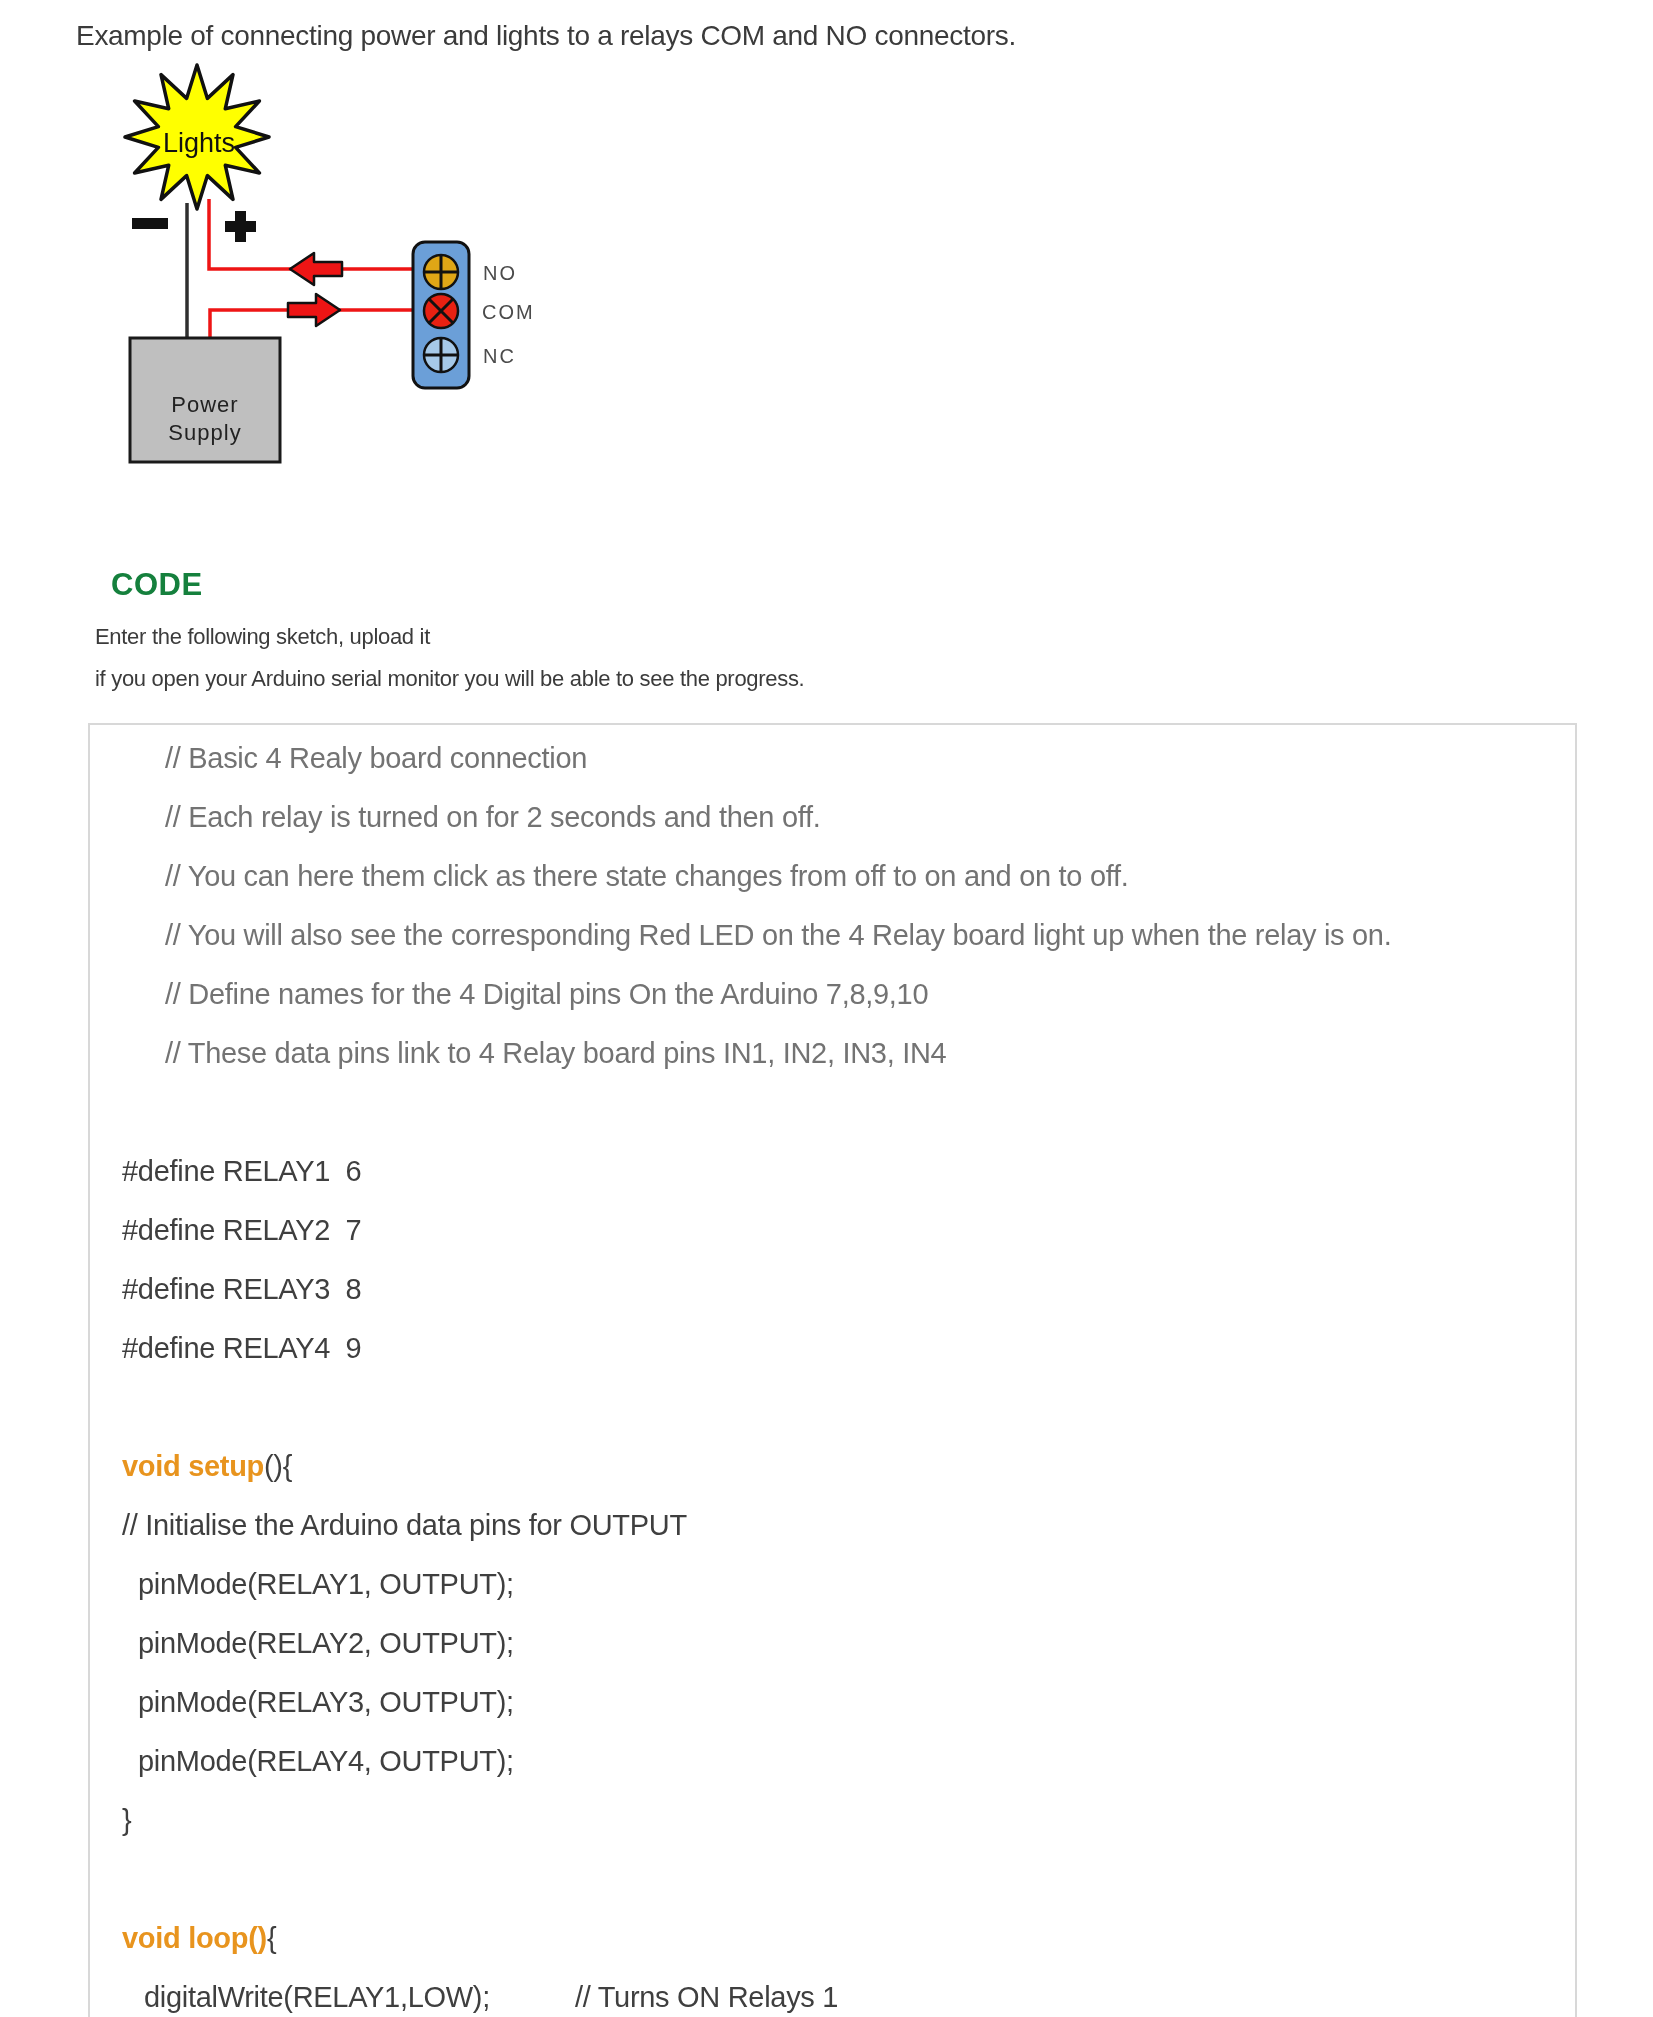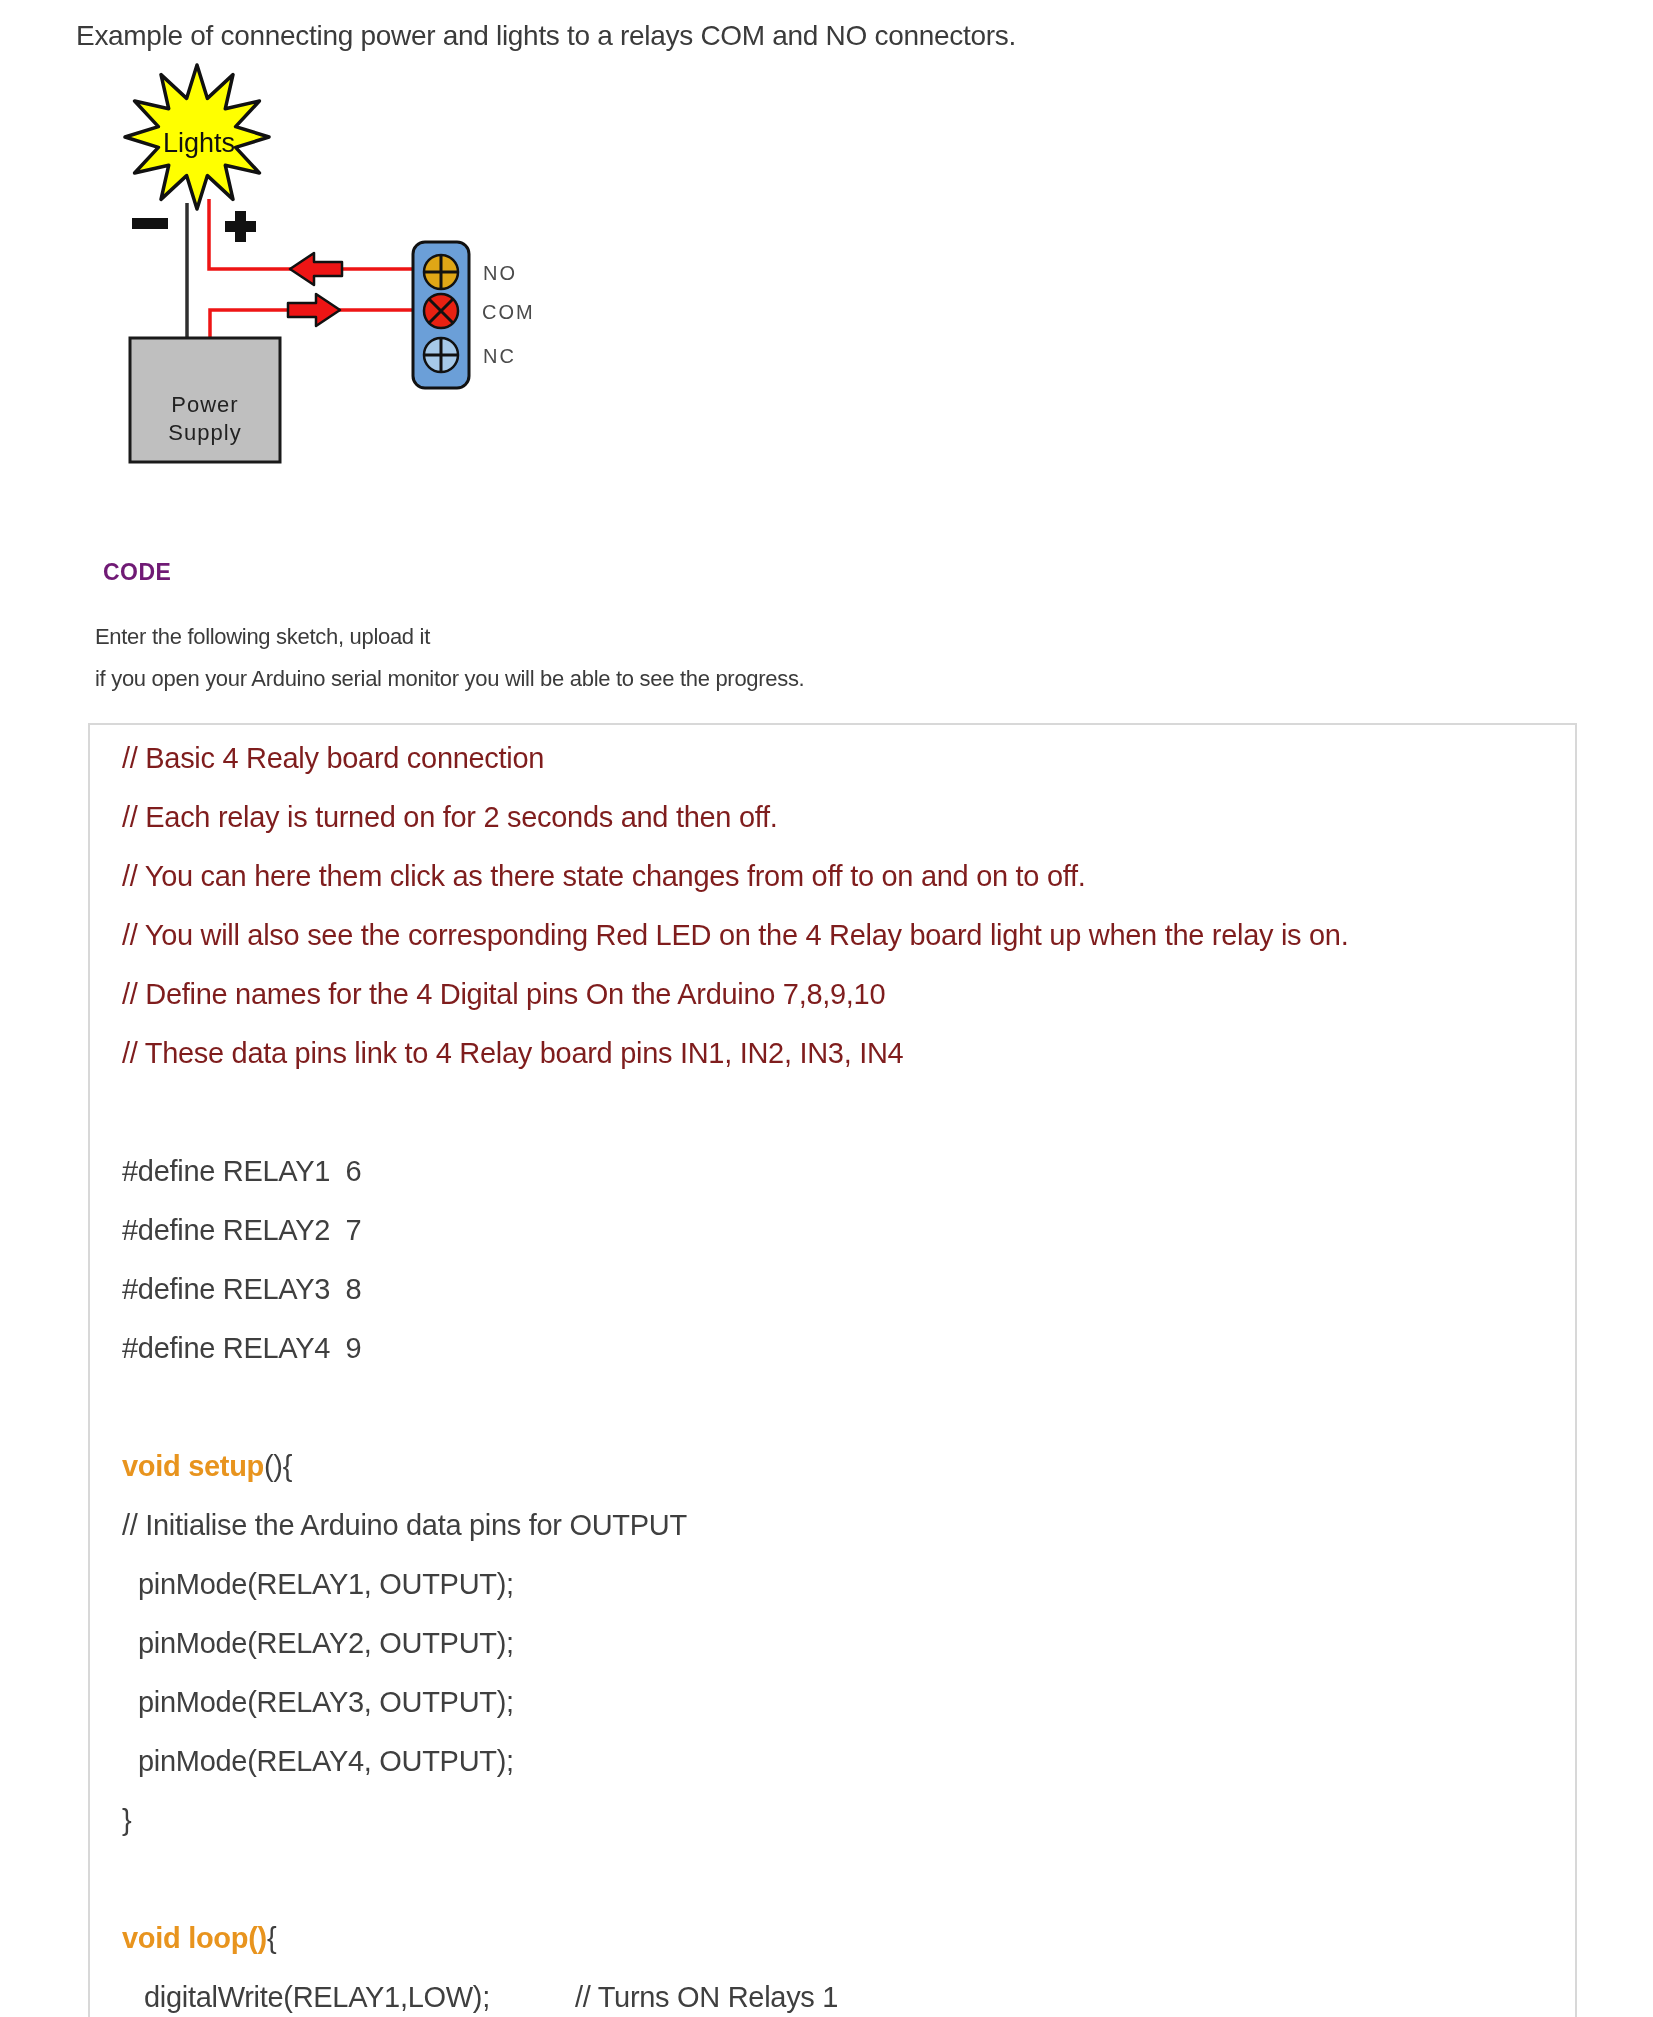--- a/index.html
+++ b/index.html
@@ -13,23 +13,23 @@
   }
   .abs{position:absolute;}
   #intro-text{
     left:76px; top:20px;
     font-size:28px; letter-spacing:-0.3px;
     color:#3b3b3b; white-space:pre;
   }
   #diagram-svg{ left:0; top:0; }
   #code-heading{
     left:95px; top:551px;
-    font-size:23px; font-weight:bold;
-    color:#701a75; letter-spacing:0.5px;
-    margin:8px;
+    font-size:31px; font-weight:bold;
+    color:#15803d; letter-spacing:0.5px;
+    margin:16px;
   }
   #code-intro{
     left:95px; top:616px;
     font-size:22px; line-height:42px;
     color:#3b3b3b; letter-spacing:-0.3px;
   }
   #code-block{
     left:88px; top:723px;
     width:1489px; height:1350px;
     box-sizing:border-box;
@@ -37,21 +37,21 @@
     background:#ffffff;
     padding:4px 24px 0 32px;
   }
   .cl{
     height:59px;
     display:flex; align-items:center;
     font-size:29px; letter-spacing:-0.3px;
     white-space:pre;
     color:#3f3f3f;
   }
-  .cl .cmt{ color:#7f1d1d; }
+  .cl .cmt{ color:#737373;margin-left:43px; }
   .cl .kw{ color:#e8941e;font-weight:bold; }
   .cl .dark{ color:#3f3f3f; }
   .ind{ padding-left:16px; }
   .ind2{ padding-left:22px; }
   .cl .trail-comment{ margin-left:85px; }
 </style>
 </head>
 <body>
 
 <div class="abs" id="intro-text">Example of connecting power and lights to a relays COM and NO connectors.</div>

